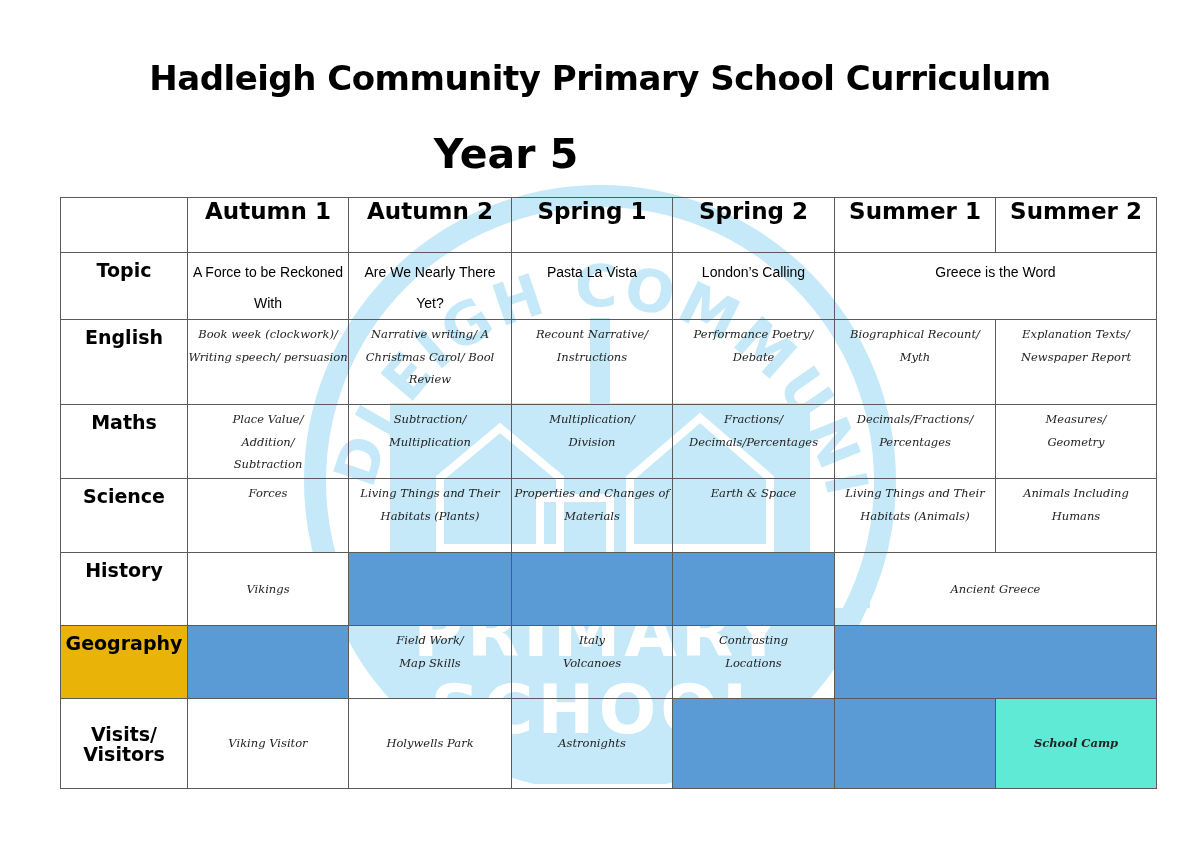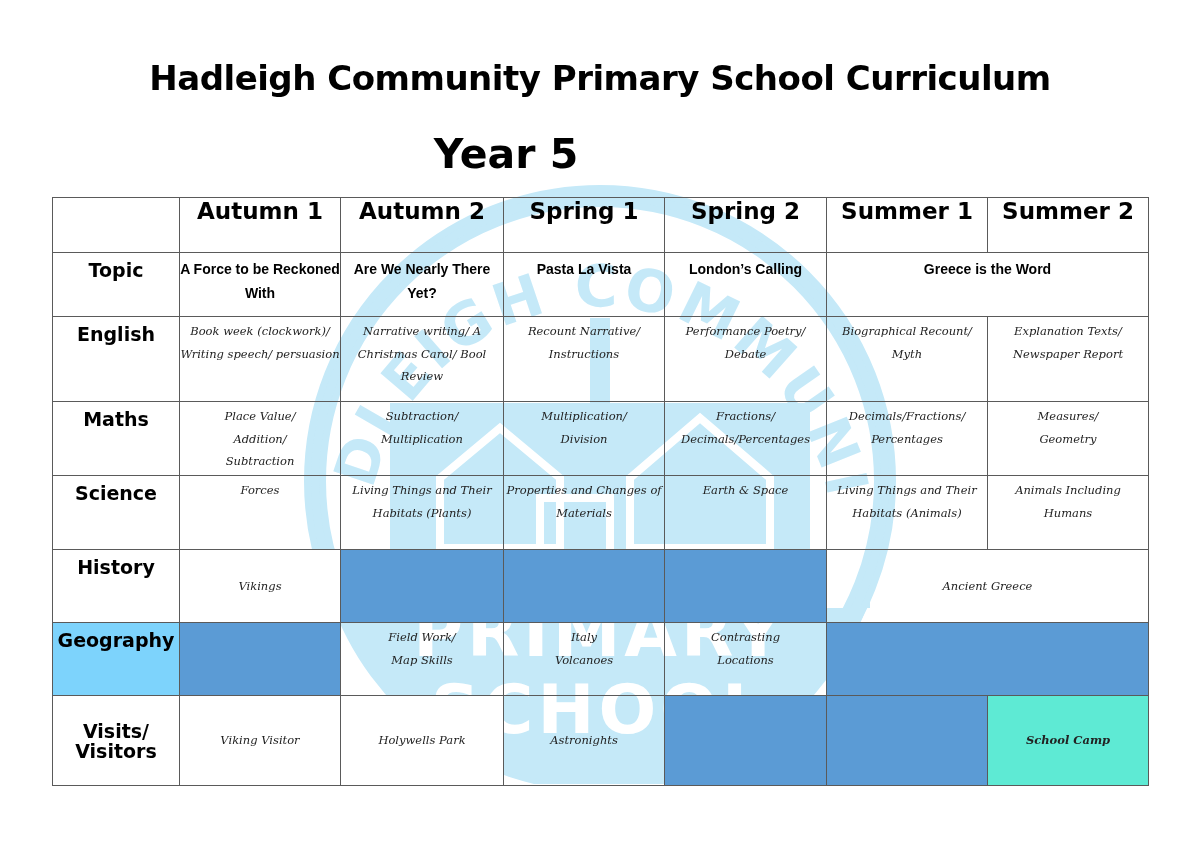--- a/index.html
+++ b/index.html
@@ -15,39 +15,39 @@
       font-family: "DejaVu Sans", sans-serif; font-weight: bold; font-size: 41px;
     }
 
     
     .watermark {
       position: absolute; left: 300px; top: 178px; width: 600px; height: 606px;
       z-index: 1; pointer-events: none;
     }
 
     table.curr {
-      position: absolute; left: 52px; top: 197px;
+      position: absolute; left: 60px; top: 197px;
       border-collapse: collapse; table-layout: fixed; z-index: 2;
     }
     table.curr td {
       border: 1.5px solid #5a5a5a; text-align: center; vertical-align: top;
       background: transparent;
     }
     td.head {
       font-family: "DejaVu Sans", sans-serif; font-weight: bold; font-size: 23px;
       vertical-align: middle; padding-bottom: 12px;
     }
     td.rowlabel {
       font-family: "DejaVu Sans", sans-serif; font-weight: bold; font-size: 19px;
       padding-top: 6px;
     }
     td.rowlabel.visits { vertical-align: middle; line-height: 20px; padding-top: 0; }
     td.topic {
-      font-family: "Liberation Sans", sans-serif; font-weight: bold; font-size: 14px;
-      line-height: 24px; padding-top: 4px;
+      font-family: "Liberation Sans", sans-serif; font-weight: normal; font-size: 14px;
+      line-height: 31px; padding-top: 4px;
     }
     td.entry {
       font-family: "DejaVu Serif", serif; font-style: italic; font-size: 11.5px;
       line-height: 22.5px; padding-top: 3px; color: #222;
     }
     td.entry.mid { vertical-align: middle; padding-top: 0; }
     td.blank-fill { background: #5b9bd5 !important; }
   </style>
 </head>
 <body>
@@ -145,21 +145,21 @@
   <tr style="height:73px">
     <td class="rowlabel" style="background:#ffffff;">History</td>
     <td class="entry mid" style="background:#ffffff;">Vikings</td>
     <td class="entry blank-fill"></td>
     <td class="entry blank-fill"></td>
     <td class="entry blank-fill"></td>
     <td class="entry mid" colspan="2">Ancient Greece</td>
   </tr>
 
   <tr style="height:73px">
-    <td class="rowlabel" style="background:#7dd3fc;margin-left:42px;">Geography</td>
+    <td class="rowlabel" style="background:#eab308;margin-left:42px;">Geography</td>
     <td class="entry blank-fill"></td>
     <td class="entry" style="padding-left:40px;padding-right:40px;">Field Work/ Map Skills</td>
     <td class="entry" style="padding-left:45px;padding-right:45px;">Italy Volcanoes</td>
     <td class="entry" style="padding-left:40px;padding-right:40px;">Contrasting Locations</td>
     <td class="entry blank-fill" colspan="2"></td>
   </tr>
 
   <tr style="height:90px">
     <td class="rowlabel visits" style="background:#ffffff;padding-left:22px;padding-right:22px;">Visits/ Visitors</td>
     <td class="entry mid" style="background:#ffffff;">Viking Visitor</td>

